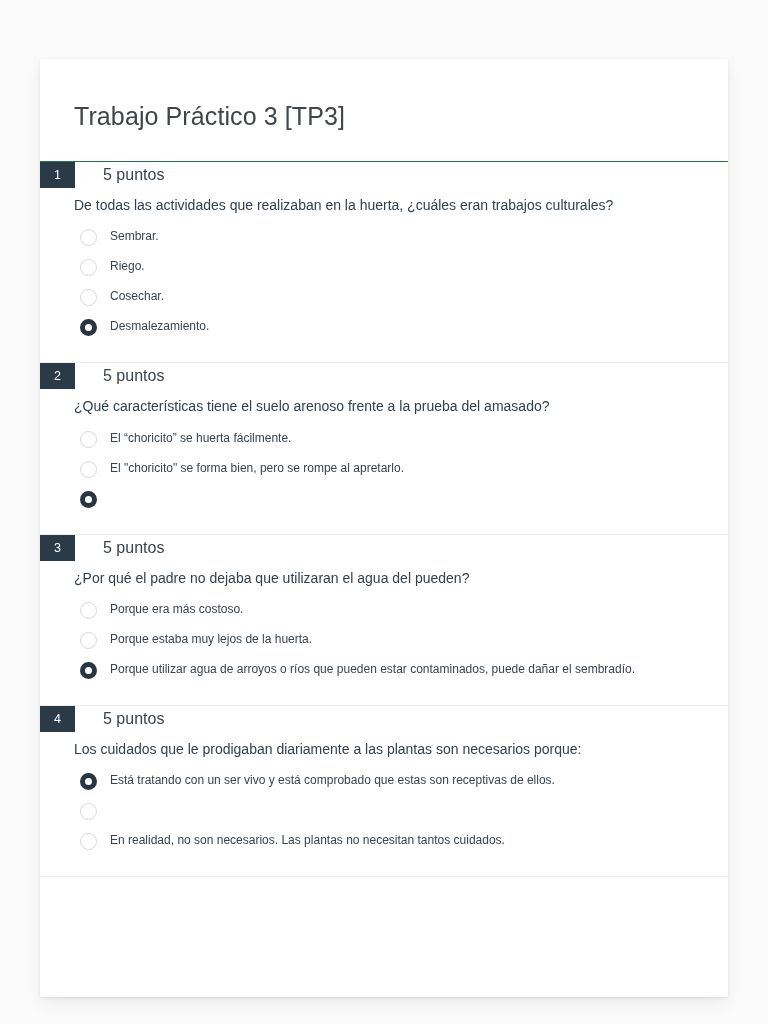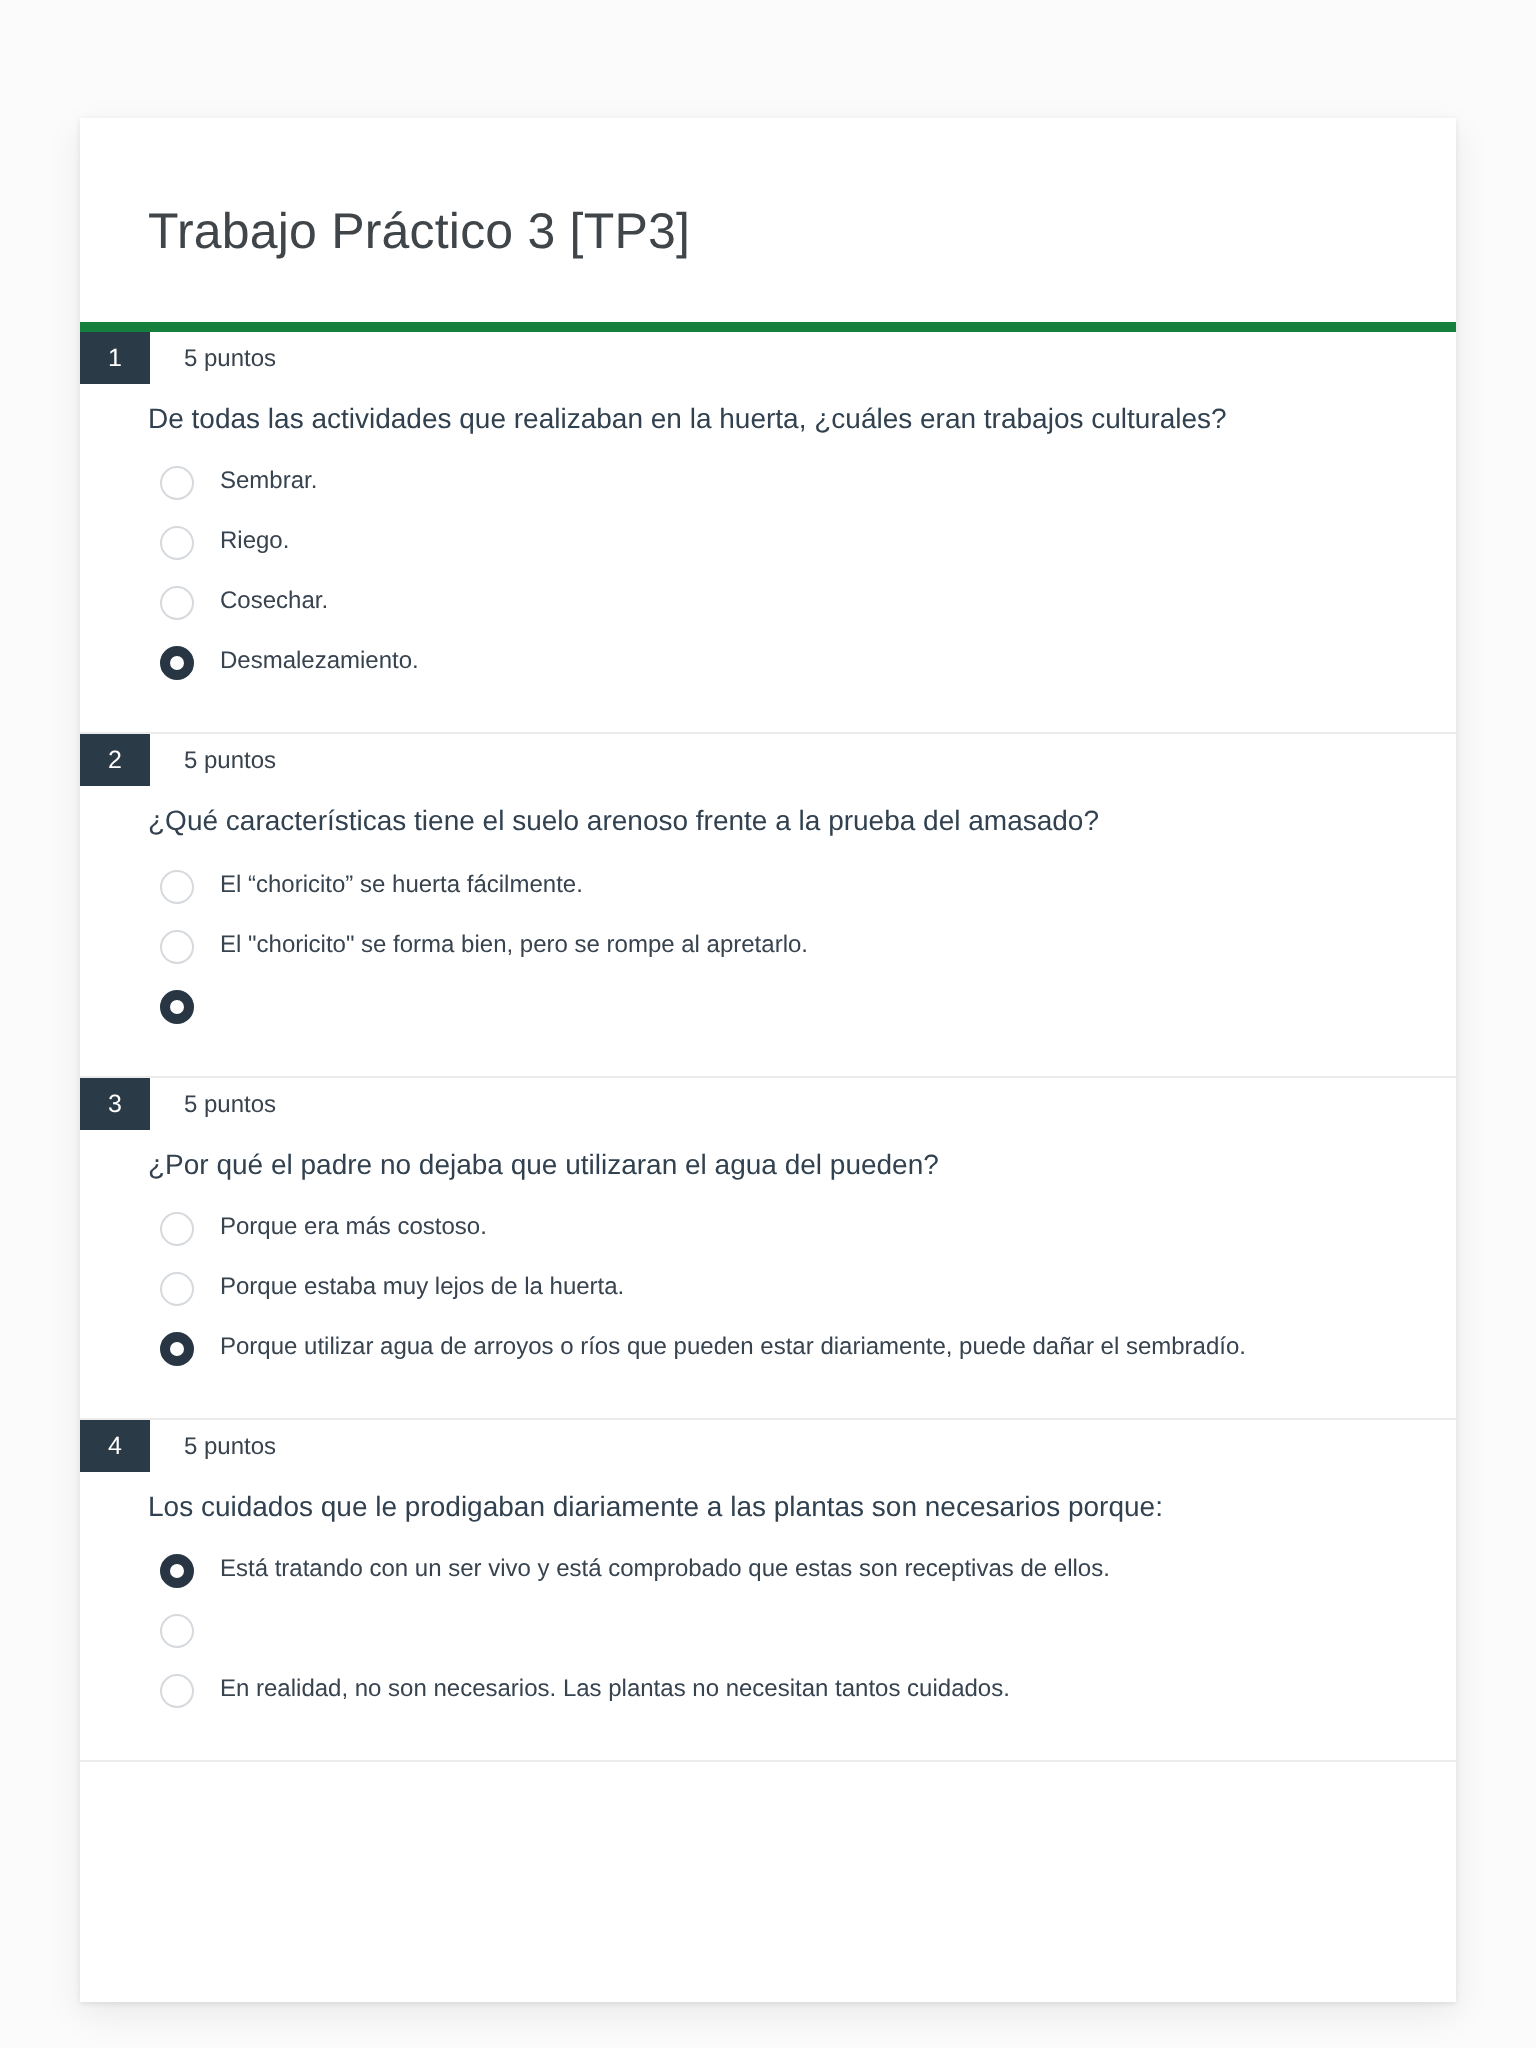--- a/index.html
+++ b/index.html
@@ -19,21 +19,21 @@
     top: 59px;
     width: 688px;
     background: #ffffff;
     box-shadow: 0 1px 3px rgba(0,0,0,0.09), 0 6px 18px rgba(0,0,0,0.07);
     box-sizing: border-box;
   }
 
   
   .quiz-header {
     padding: 42px 34px 30px 34px;
-    border-bottom: 5px solid #15803d;
+    border-bottom: 1px solid #15803d;
   }
   .quiz-title {
     font-size: 25px;
     font-weight: 300;
     color: #3f4549;
     letter-spacing: 0.1px;
     line-height: 1.2;
     margin: 0;
   }
 
@@ -56,22 +56,22 @@
     height: 26px;
     background: #2b3a47;
     color: #ffffff;
     font-size: 12.5px;
     display: flex;
     align-items: center;
     justify-content: center;
     flex: 0 0 auto;
   }
   .q-points {
-    margin-left: 17px;
-    font-size: 12px;
+    margin-left: 28px;
+    font-size: 16px;
     color: #39434d;
   }
 
   .q-text {
     font-size: 14px;
     color: #31414f;
     padding: 0 34px 0 34px;
     line-height: 1.45;
     margin-bottom: 7px;
   }
@@ -179,21 +179,21 @@
           <div class="option-row">
             <span class="radio off"></span>
             <span class="option-label">Porque era más costoso.</span>
           </div>
           <div class="option-row">
             <span class="radio off"></span>
             <span class="option-label">Porque estaba muy lejos de la huerta.</span>
           </div>
           <div class="option-row">
             <span class="radio on"></span>
-            <span class="option-label">Porque utilizar agua de arroyos o ríos que pueden estar diariamente, puede dañar el sembradío.</span>
+            <span class="option-label">Porque utilizar agua de arroyos o ríos que pueden estar contaminados, puede dañar el sembradío.</span>
           </div>
         </div>
       </div>
       <div class="question-block">
         <div class="q-meta">
           <div class="q-number">4</div>
           <div class="q-points">5 puntos</div>
         </div>
         <div class="q-text">Los cuidados que le prodigaban diariamente a las plantas son necesarios porque:</div>
         <div class="options">

